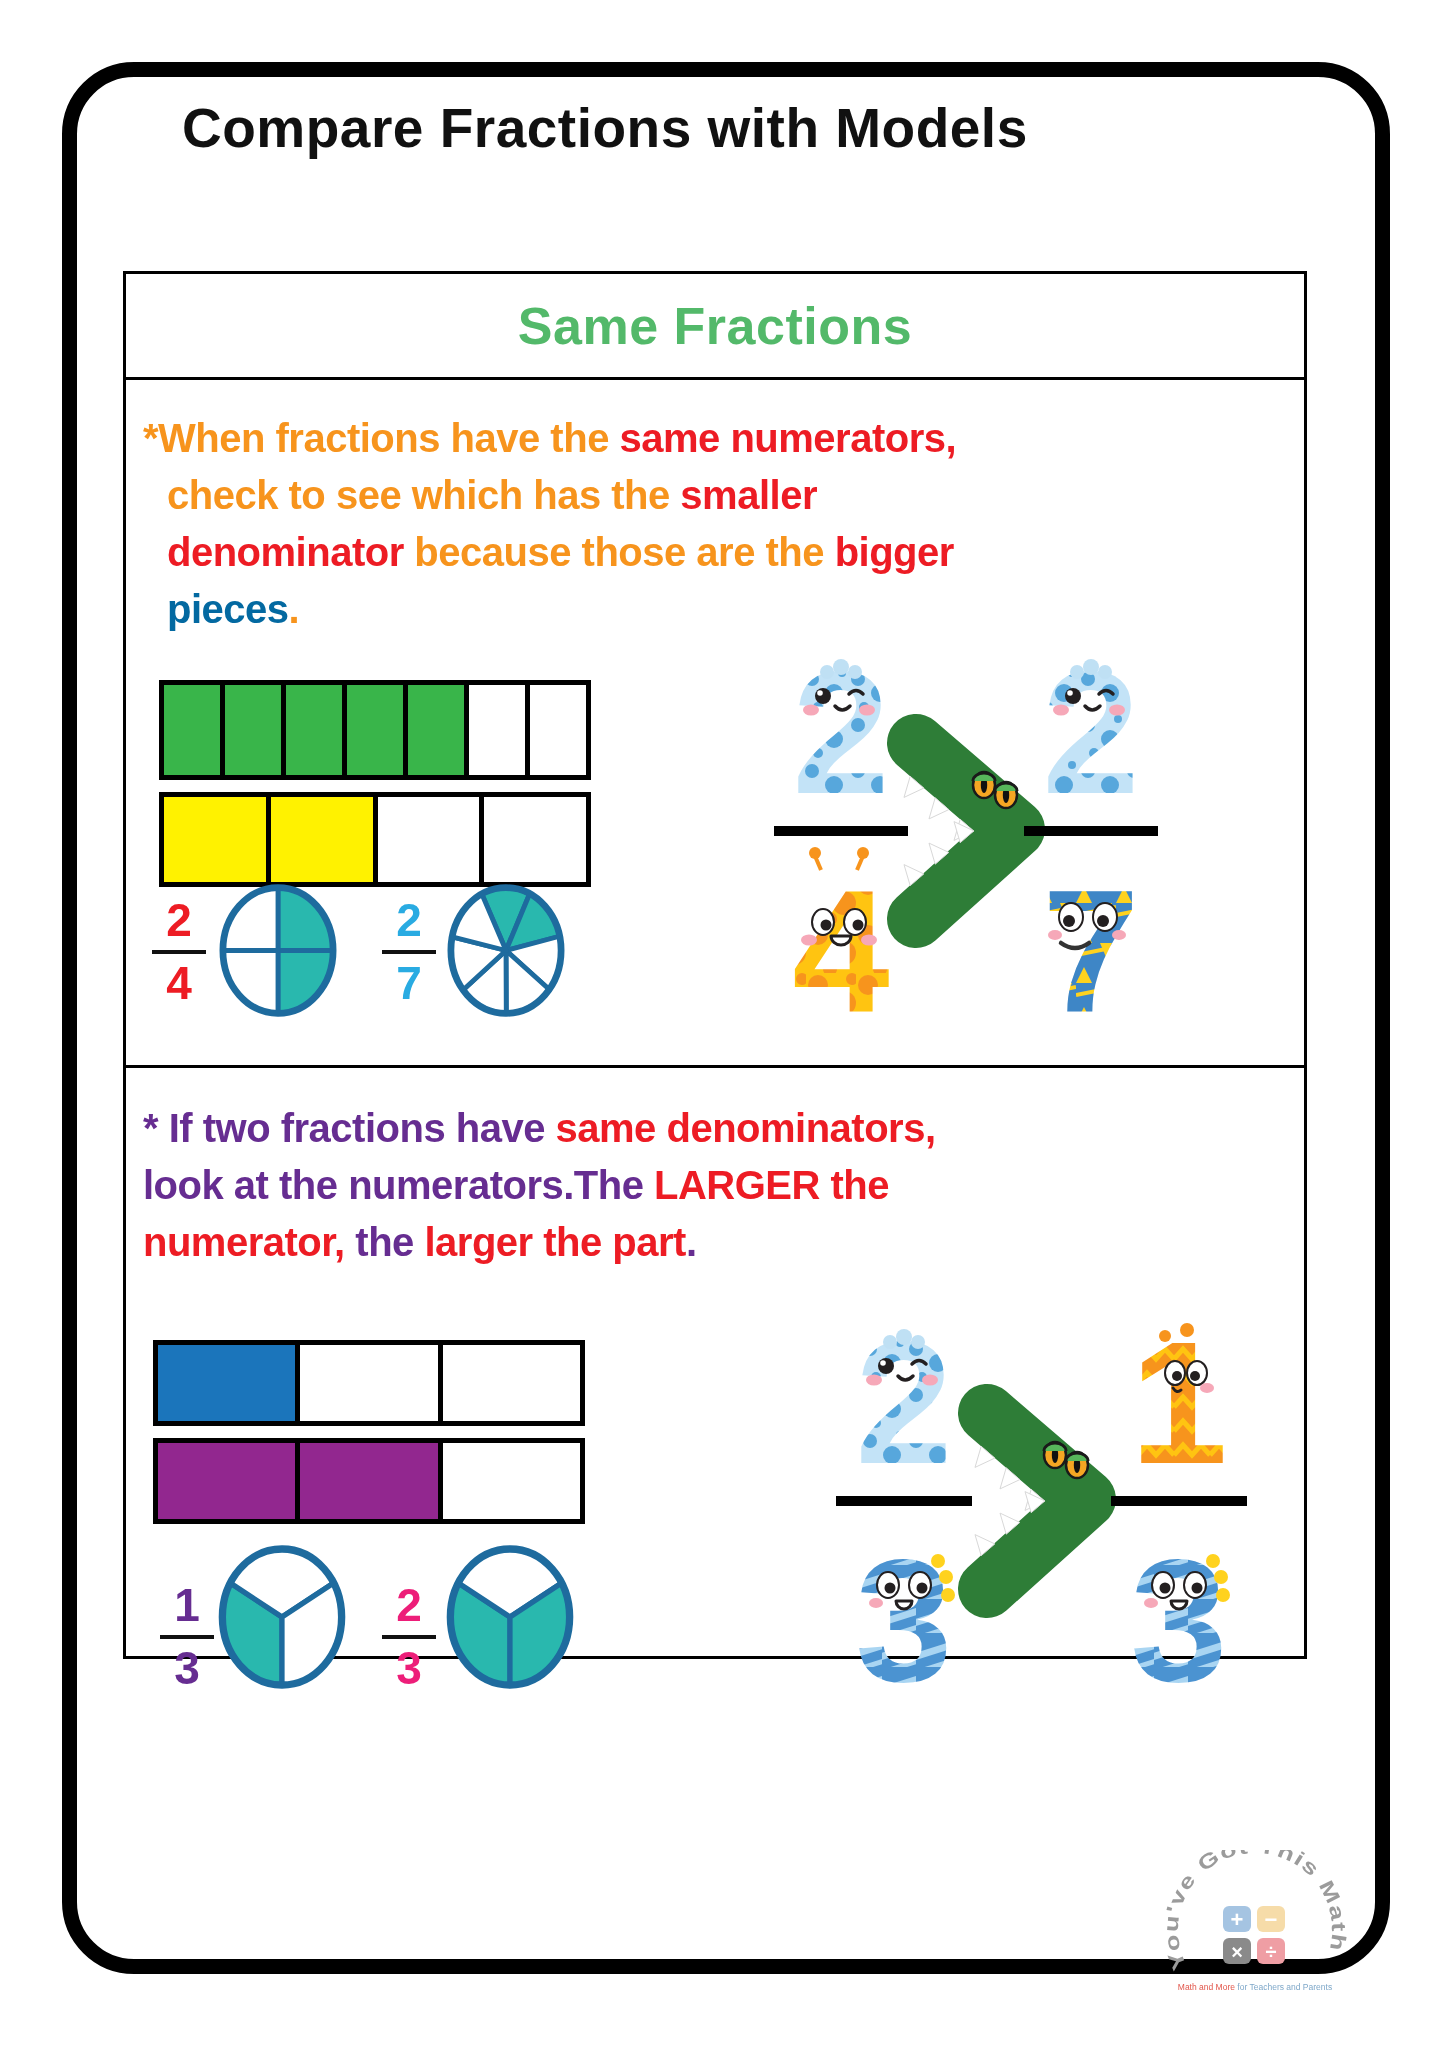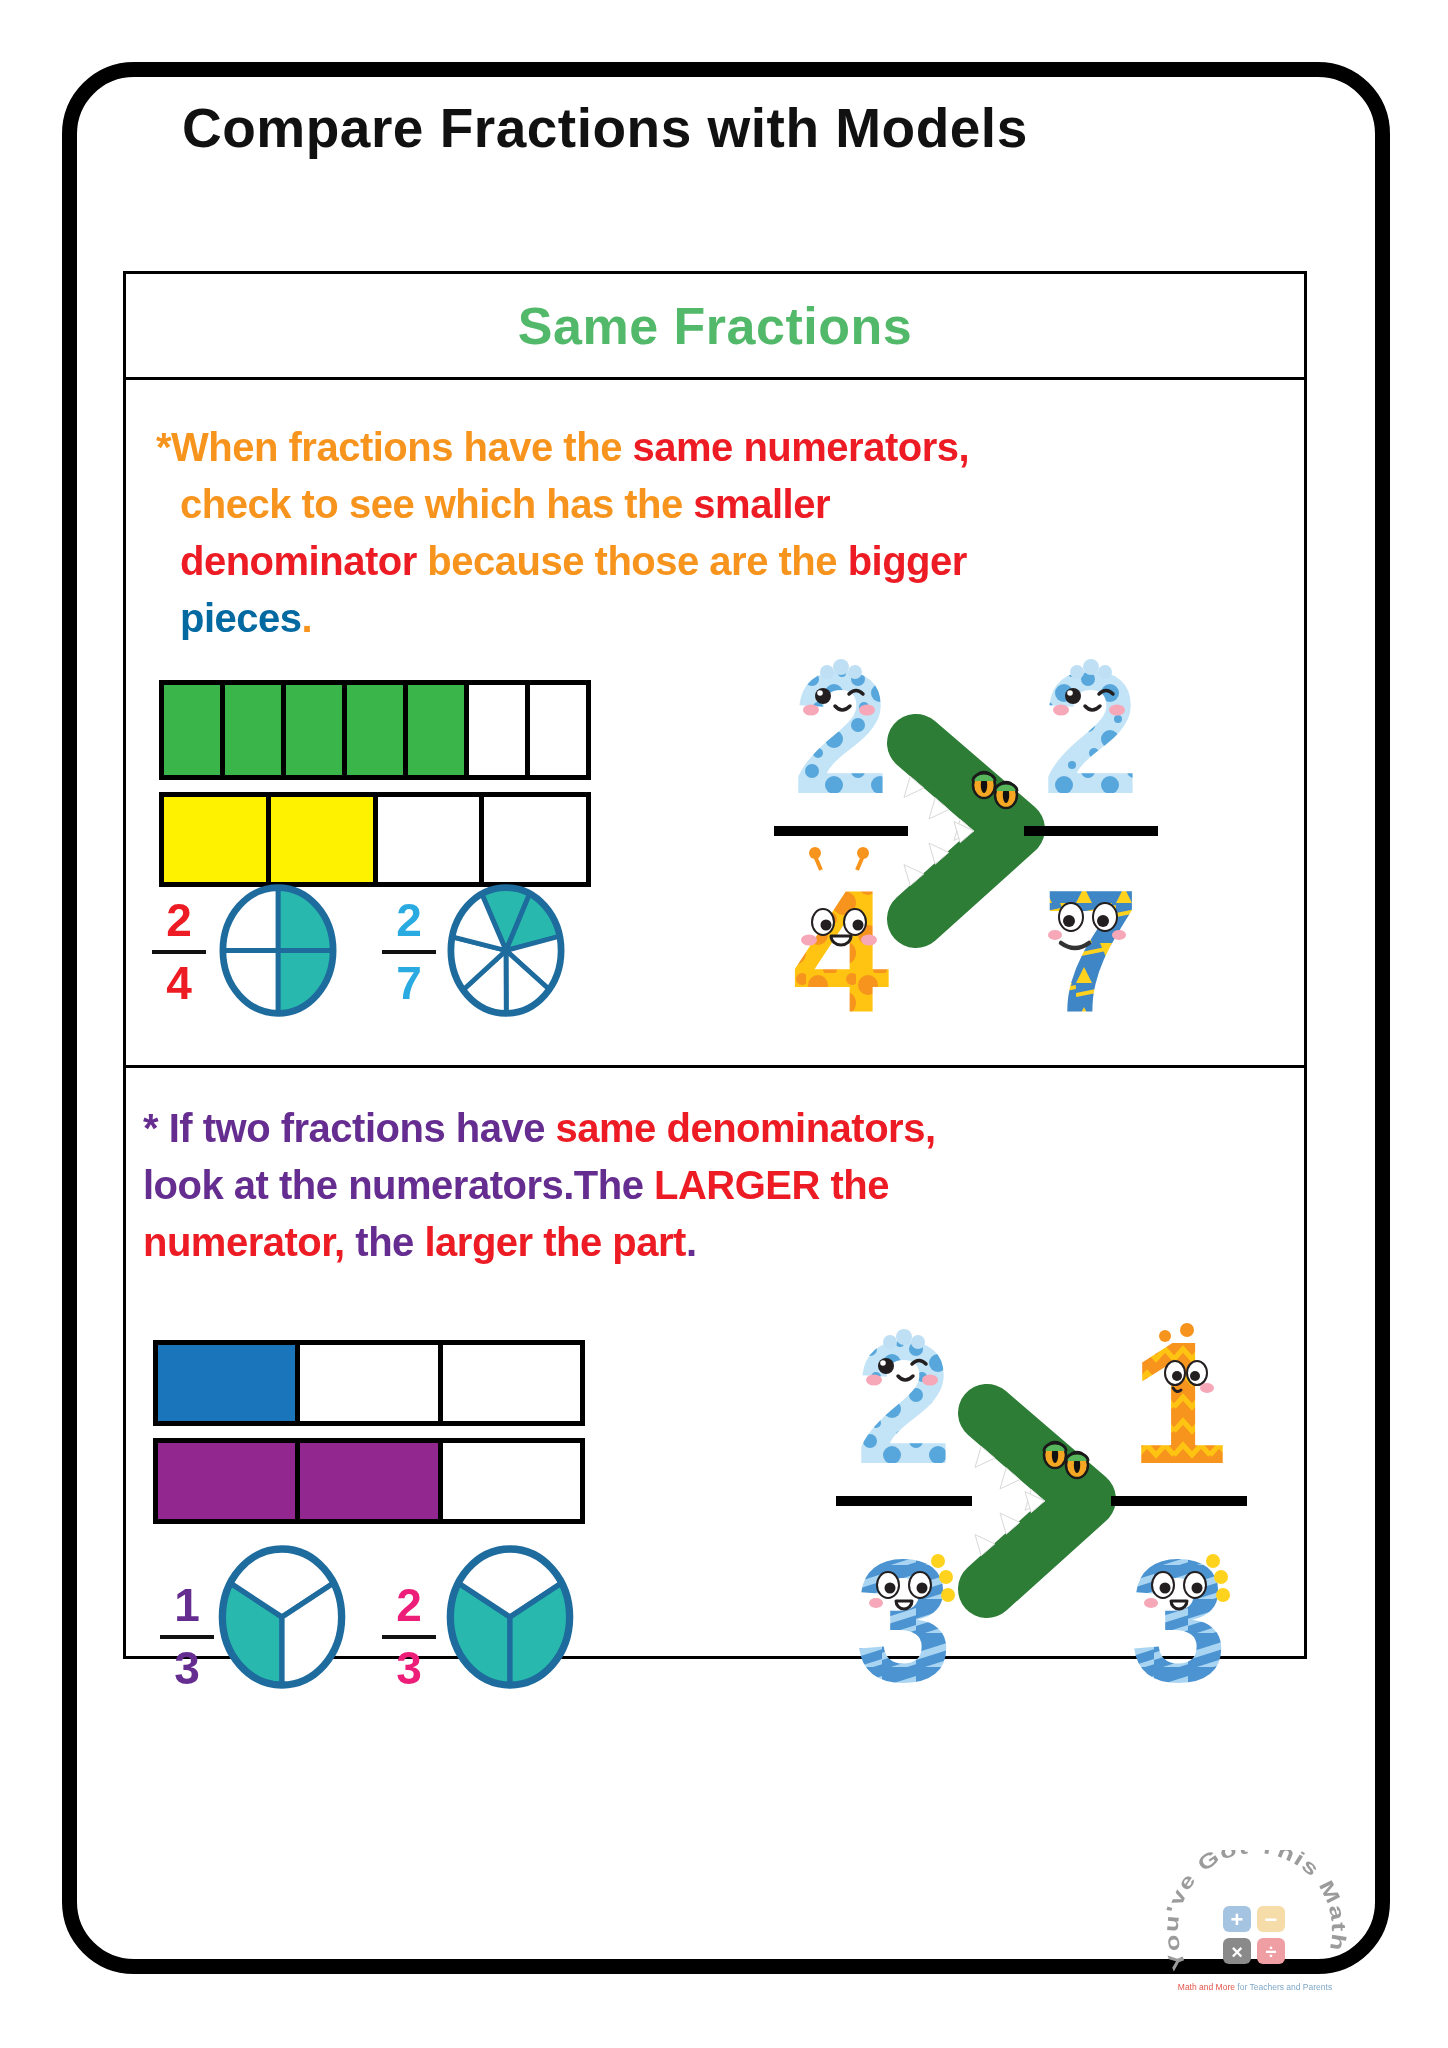--- a/index.html
+++ b/index.html
@@ -39,21 +39,21 @@
 
   <div class="title">Compare Fractions with Models</div>
 
   <div class="table">
 
     <div class="header-row" id="header1">
       <span style="color: rgb(83, 185, 106);">Same Fractions</span>
     </div>
 
     <div class="content-row" id="content1">
-      <div class="para hang" style="left:30px;top:30px;margin-top:9px;">
+      <div class="para hang" style="left:17px;top:30px;">
         <div class="ln"><span style="color: rgb(247, 148, 29);">*When fractions have the </span><span style="color: rgb(237, 28, 36);">same numerators,</span></div>
         <div class="ln"><span style="color: rgb(247, 148, 29);">check to see which has the </span><span style="color: rgb(237, 28, 36);">smaller</span></div>
         <div class="ln"><span style="color: rgb(237, 28, 36);">denominator</span><span style="color: rgb(247, 148, 29);"> because those are the </span><span style="color: rgb(237, 28, 36);">bigger</span></div>
         <div class="ln"><span style="color: #0369a1;">pieces</span><span style="color: rgb(247, 148, 29);">.</span></div>
       </div>
 
       <div class="fraction-bar" style="left:33px;top:300px;width:432px;height:100px;">
           <div style="background: rgb(57, 181, 74);"></div>
           <div style="background: rgb(57, 181, 74);"></div>
           <div style="background: rgb(57, 181, 74);"></div>

